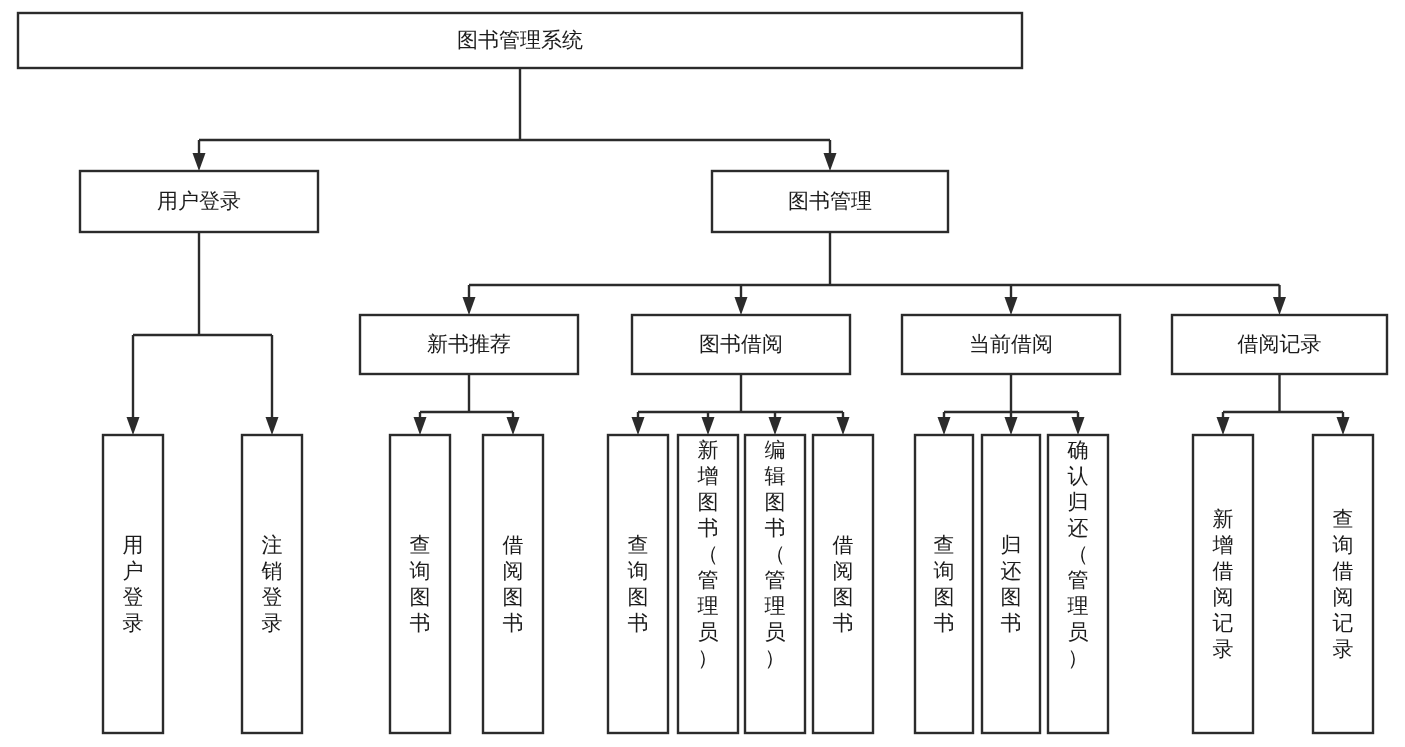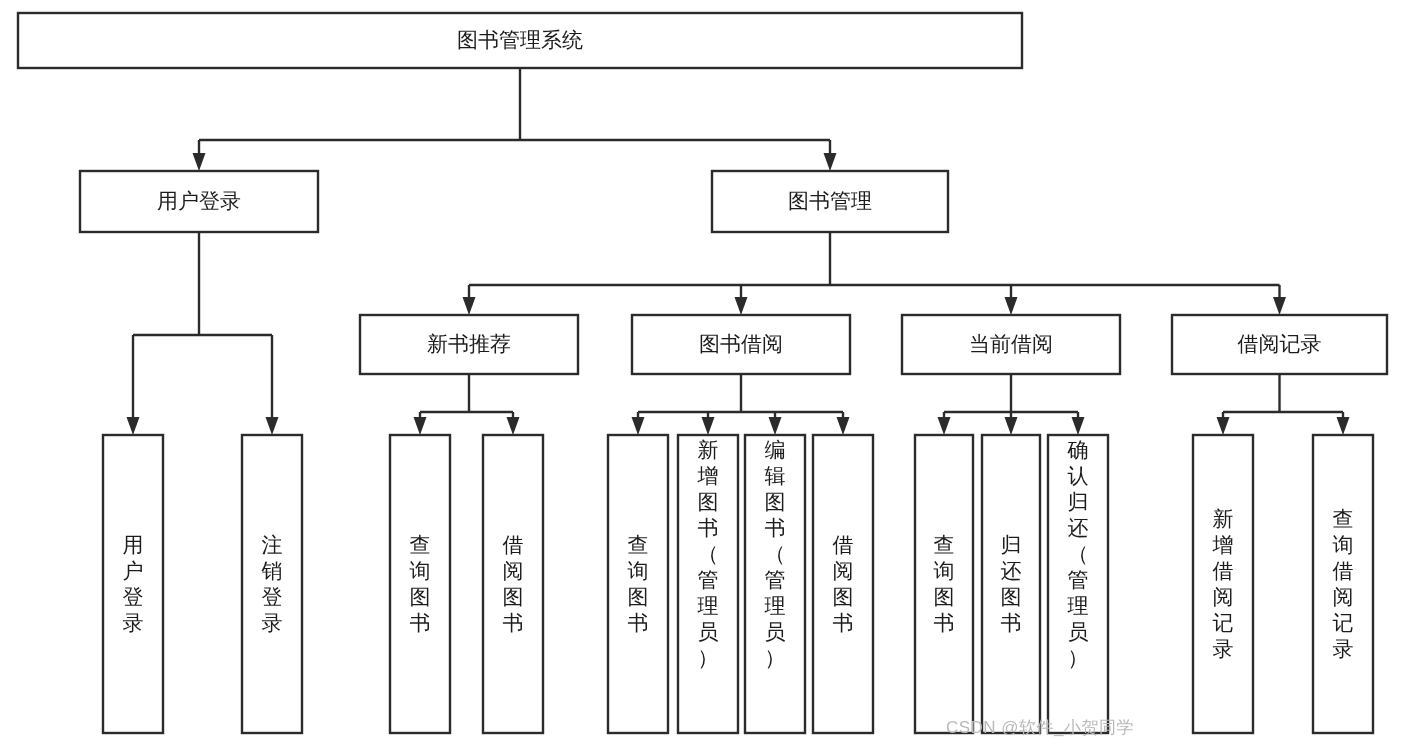--- a/index.html
+++ b/index.html
@@ -207,14 +207,13 @@
           <rect x="1193" y="435" width="60" height="298" class="node-box"></rect>
           <text x="1223" y="526.28" class="node-label-v"><tspan x="1223" dy="0">新</tspan><tspan x="1223" dy="26">增</tspan><tspan x="1223" dy="26">借</tspan><tspan x="1223" dy="26">阅</tspan><tspan x="1223" dy="26">记</tspan><tspan x="1223" dy="26">录</tspan></text>
         </g>
         <g>
           <rect x="1313" y="435" width="60" height="298" class="node-box"></rect>
           <text x="1343" y="526.28" class="node-label-v"><tspan x="1343" dy="0">查</tspan><tspan x="1343" dy="26">询</tspan><tspan x="1343" dy="26">借</tspan><tspan x="1343" dy="26">阅</tspan><tspan x="1343" dy="26">记</tspan><tspan x="1343" dy="26">录</tspan></text>
         </g>
       </g>
   </svg>
 
-  <div class="watermark">CSDN @软件_小贺同学</div>
 </div>
 
 </body></html>

